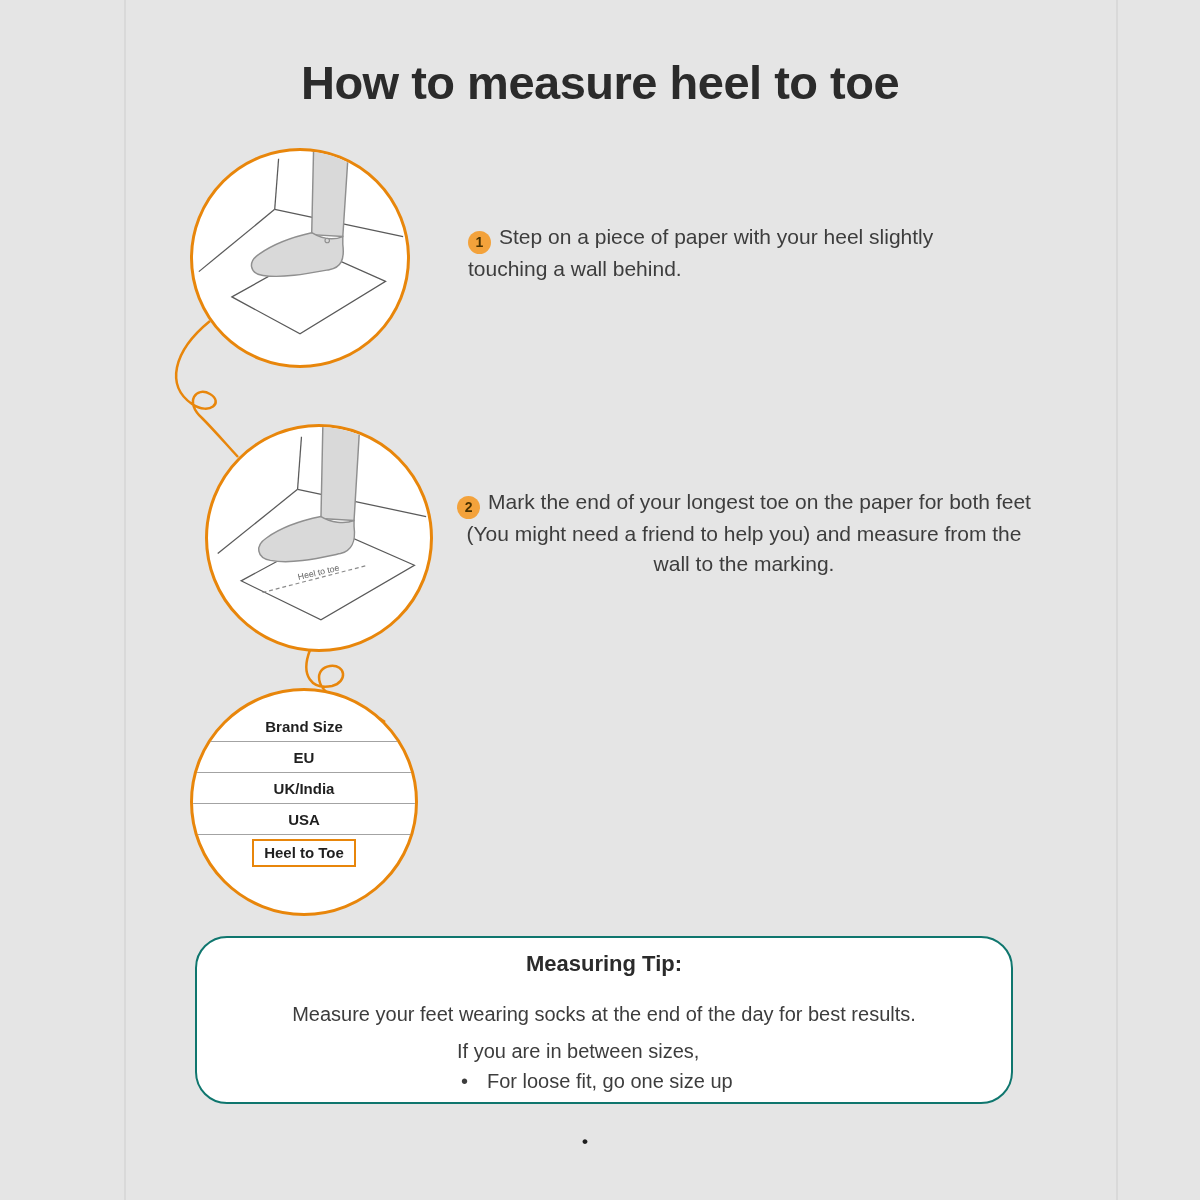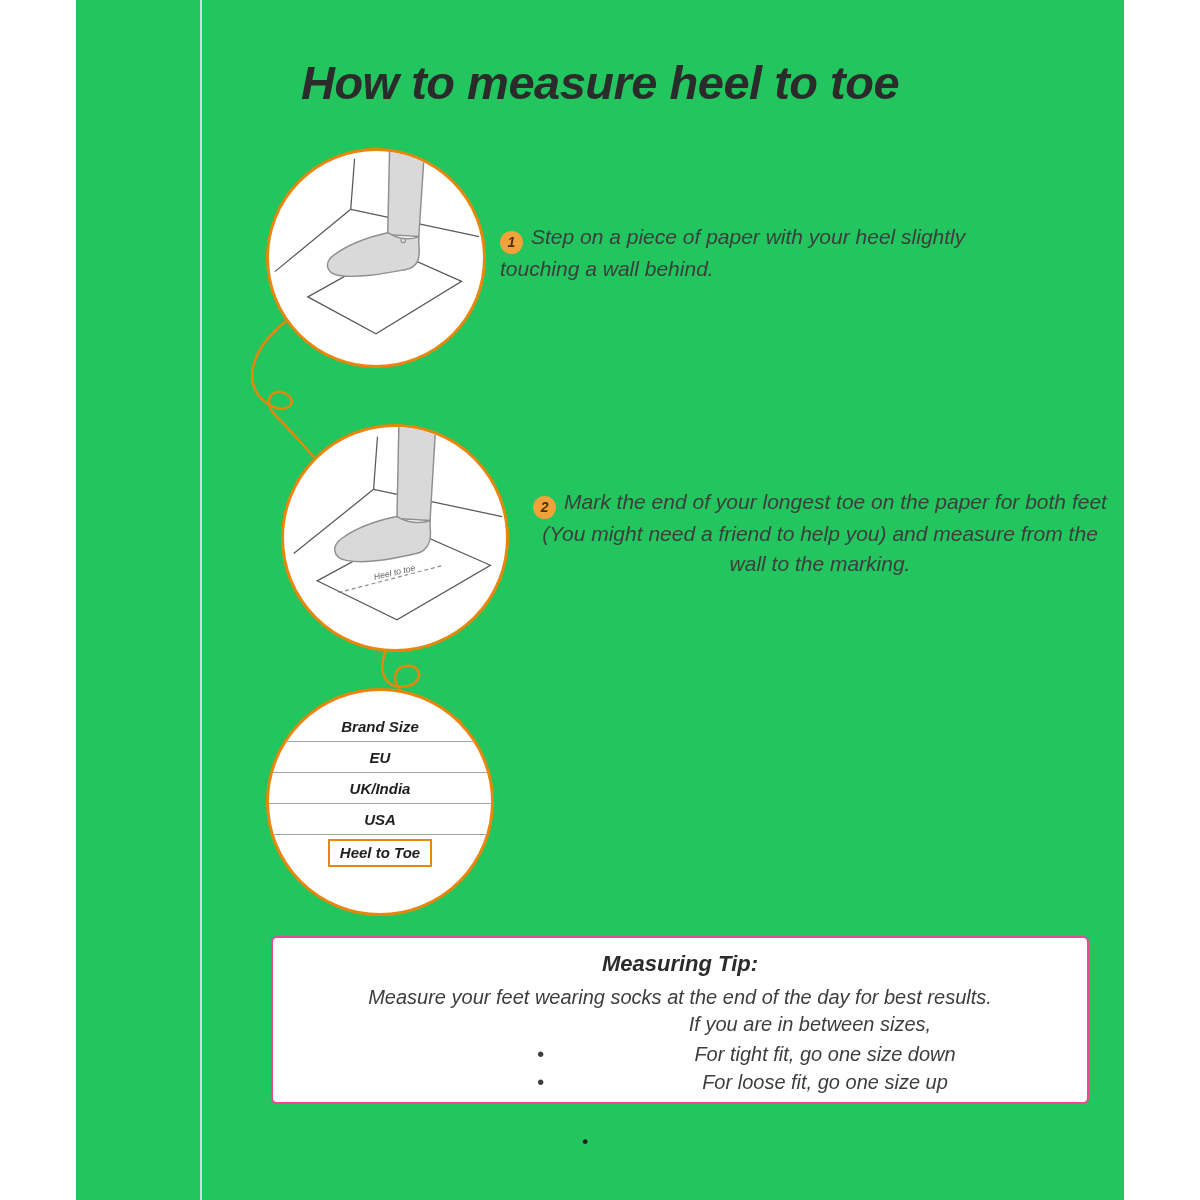--- a/index.html
+++ b/index.html
@@ -1,20 +1,20 @@
 <!DOCTYPE html>
 <html><head>
 <meta charset="utf-8">
 <style>
   * { margin:0; padding:0; box-sizing:border-box; }
   html,body { background:#ffffff; }
   body { font-family:"Liberation Sans", sans-serif; color:#3a3a3a; }
   .page {
-    position:relative; width:1048px; height:1200px; margin:0 auto;
-    background:#22c55e; overflow:hidden;font-style:italic;
+    position:relative; width:1200px; height:1200px; margin:0 auto;
+    background:#e5e5e5; overflow:hidden;
   }
   .edge-line { position:absolute; top:0; bottom:0; width:2px; background:#d9d9d9; }
   .edge-left { left:124px; }
   .edge-right { left:1116px; }
 
   .page-title {
     position:absolute; top:55px; left:0; width:100%;
     text-align:center; font-size:47px; font-weight:bold; color:#2b2b2b;
     letter-spacing:-0.5px;
   }
@@ -38,38 +38,38 @@
   }
   .size-row.last { border-bottom:none; height:36px; line-height:36px; }
   .heel-box {
     display:inline-block; border:2px solid #E8860B; background:#fff;
     padding:0 10px; line-height:24px; height:28px;
   }
 
   .step {
     position:absolute; font-size:21px; line-height:30px; color:#3d3d3d;
   }
-  .step-1 { left:424px; top:222px; width:478px; }
+  .step-1 { left:468px; top:222px; width:478px; }
   .step-2 { left:450px; top:487px; width:588px;text-align:center; }
   .step-3 { left:450px; top:772px; width:450px; }
   .badge {
     display:inline-flex; align-items:center; justify-content:center;
     width:23px; height:23px; border-radius:50%;
     background:#F3A23B; color:#4a3200; font-weight:bold; font-size:14px;
     margin-right:8px; vertical-align:-3px;
   }
 
   .tip-box {
     position:absolute; left:195px; top:936px; width:818px; height:168px;
-    border:2px solid #ec4899; border-radius:6px; background:#fff;
+    border:2px solid #0f766e; border-radius:32px; background:#fff;
     padding-top:13px;
   }
   .tip-title { text-align:center; font-size:22px; font-weight:bold; color:#2b2b2b; }
-  .tip-line1 { text-align:center; font-size:20px; margin-top:9px; color:#3d3d3d; }
-  .tip-group { margin-left:260px; margin-top:4px; font-size:20px; color:#3d3d3d;text-align:center; }
+  .tip-line1 { text-align:center; font-size:20px; margin-top:26px; color:#3d3d3d; }
+  .tip-group { margin-left:260px; margin-top:14px; font-size:20px; color:#3d3d3d; }
   .tip-line2 { margin-bottom:4px; }
   .tip-bullets { list-style:none; }
   .tip-bullets li { position:relative; padding-left:30px; line-height:28px; }
   .tip-bullets li::before { content:"\2022"; position:absolute; left:4px; color:#3d3d3d; }
 
   .footer-note {
     position:absolute; left:0; top:1132px; width:100%;
     display:flex; justify-content:center; align-items:baseline;
     font-size:19px; font-weight:bold; color:#1e1e1e;
   }
@@ -137,21 +137,20 @@
   <p class="step step-2">
     <span class="badge">2</span><span>Mark the end of your longest toe on the paper for both feet (You might need a friend to help you) and measure from the wall to the marking.</span>
   </p>
 
   <div class="tip-box">
     <div class="tip-title">Measuring Tip:</div>
     <div class="tip-line1">Measure your feet wearing socks at the end of the day for best results.</div>
     <div class="tip-group">
       <div class="tip-line2">If you are in between sizes,</div>
       <ul class="tip-bullets">
-        <li>For tight fit, go one size down</li>
         <li>For loose fit, go one size up</li>
       </ul>
     </div>
   </div>
 
   <div class="footer-note">
     <span class="dot">•</span>
   </div>
 
 </div>

